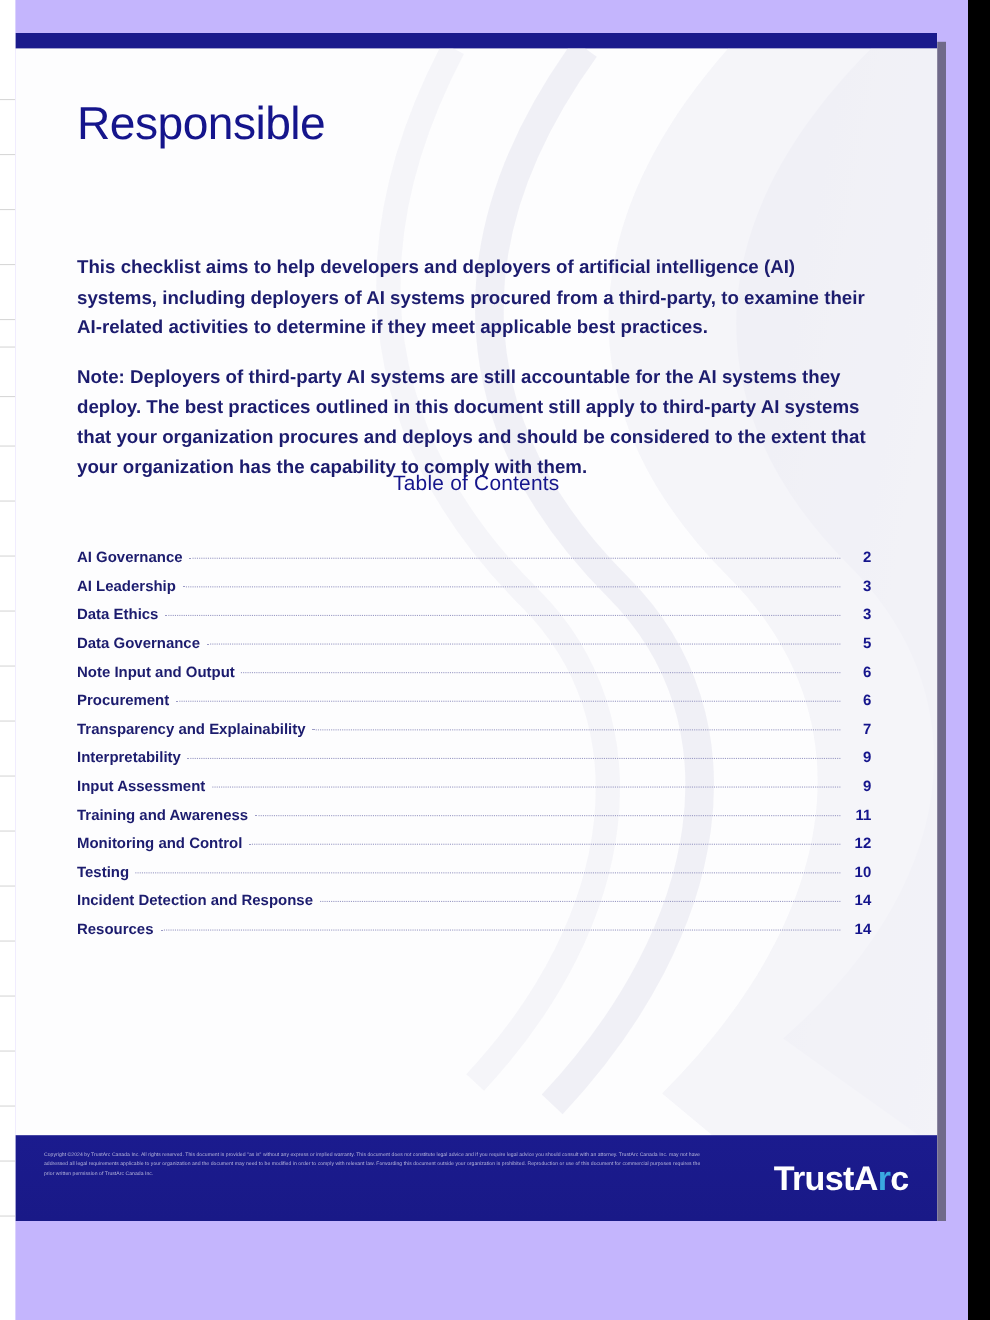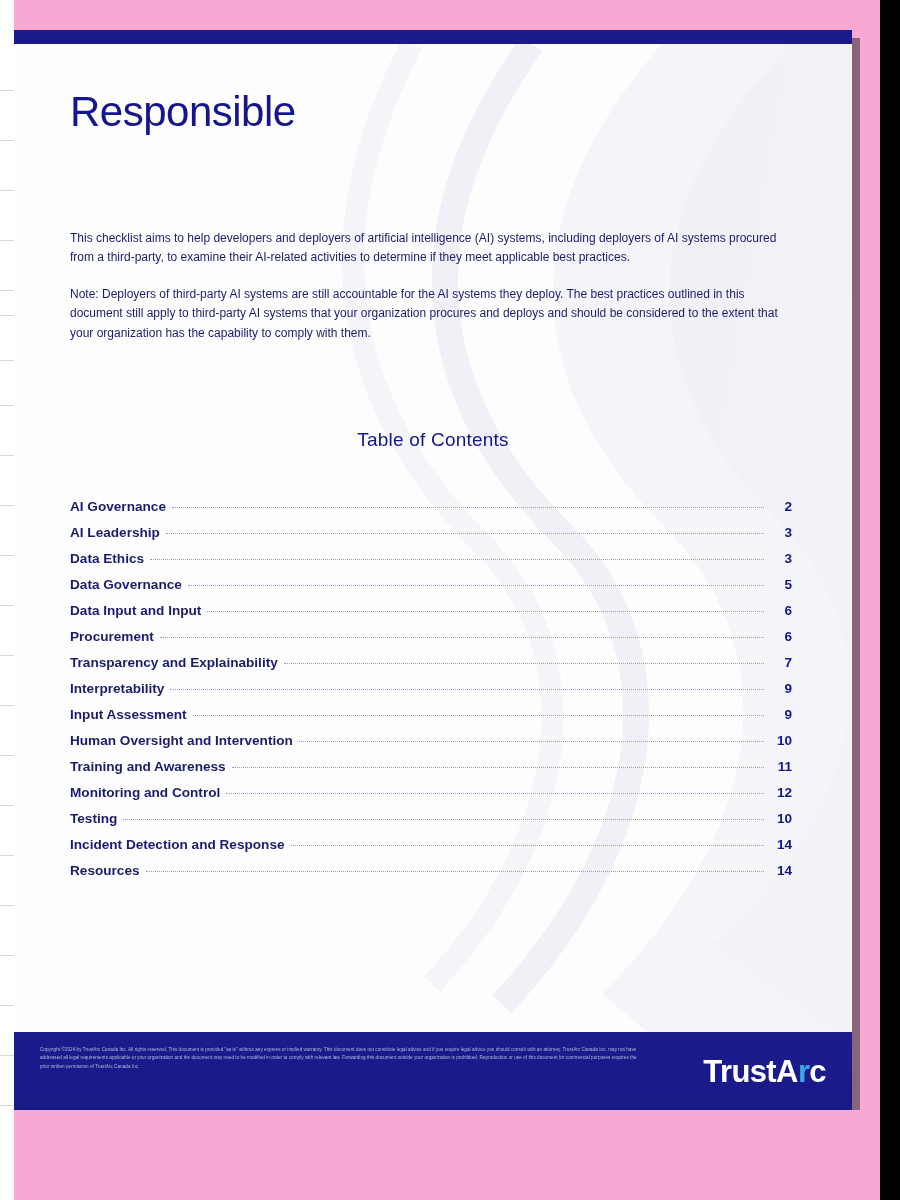--- a/index.html
+++ b/index.html
@@ -9,21 +9,21 @@
     width: 900px;
     height: 1200px;
     overflow: hidden;
     font-family: "Liberation Sans", sans-serif;
   }
 
   #page-root {
     position: relative;
     width: 880px;
     height: 1200px;
-    background: #f9a8d4;
+    background: #c4b5fd;
   }
 
   
   .paper-edge {
     position: absolute;
     left: 0;
     top: 0;
     width: 14px;
     height: 1200px;
     background: #ffffff;
@@ -109,23 +109,23 @@
     letter-spacing: -0.5px;
     white-space: nowrap;
   }
 
   .intro {
     position: absolute;
     left: 56px;
     top: 185px;
     width: 722px;
     color: #1c1c6e;
-    font-size: 12px;
+    font-size: 17px;
     line-height: 1.62;
-    font-weight: 400;
+    font-weight: 700;
   }
   .intro p { margin: 0 0 17px 0; }
   .intro p:last-child { margin-bottom: 0; }
 
   .toc-heading {
     position: absolute;
     left: 0;
     top: 385px;
     width: 838px;
     text-align: center;
@@ -277,21 +277,21 @@
             <span class="toc-label">Data Ethics</span>
             <span class="toc-dots"></span>
             <span class="toc-page">3</span>
           </div>
           <div class="toc-row">
             <span class="toc-label">Data Governance</span>
             <span class="toc-dots"></span>
             <span class="toc-page">5</span>
           </div>
           <div class="toc-row">
-            <span class="toc-label">Data Input and Input</span>
+            <span class="toc-label">Note Input and Output</span>
             <span class="toc-dots"></span>
             <span class="toc-page">6</span>
           </div>
           <div class="toc-row">
             <span class="toc-label">Procurement</span>
             <span class="toc-dots"></span>
             <span class="toc-page">6</span>
           </div>
           <div class="toc-row">
             <span class="toc-label">Transparency and Explainability</span>
@@ -300,25 +300,20 @@
           </div>
           <div class="toc-row">
             <span class="toc-label">Interpretability</span>
             <span class="toc-dots"></span>
             <span class="toc-page">9</span>
           </div>
           <div class="toc-row">
             <span class="toc-label">Input Assessment</span>
             <span class="toc-dots"></span>
             <span class="toc-page">9</span>
-          </div>
-          <div class="toc-row">
-            <span class="toc-label">Human Oversight and Intervention</span>
-            <span class="toc-dots"></span>
-            <span class="toc-page">10</span>
           </div>
           <div class="toc-row">
             <span class="toc-label">Training and Awareness</span>
             <span class="toc-dots"></span>
             <span class="toc-page">11</span>
           </div>
           <div class="toc-row">
             <span class="toc-label">Monitoring and Control</span>
             <span class="toc-dots"></span>
             <span class="toc-page">12</span>

